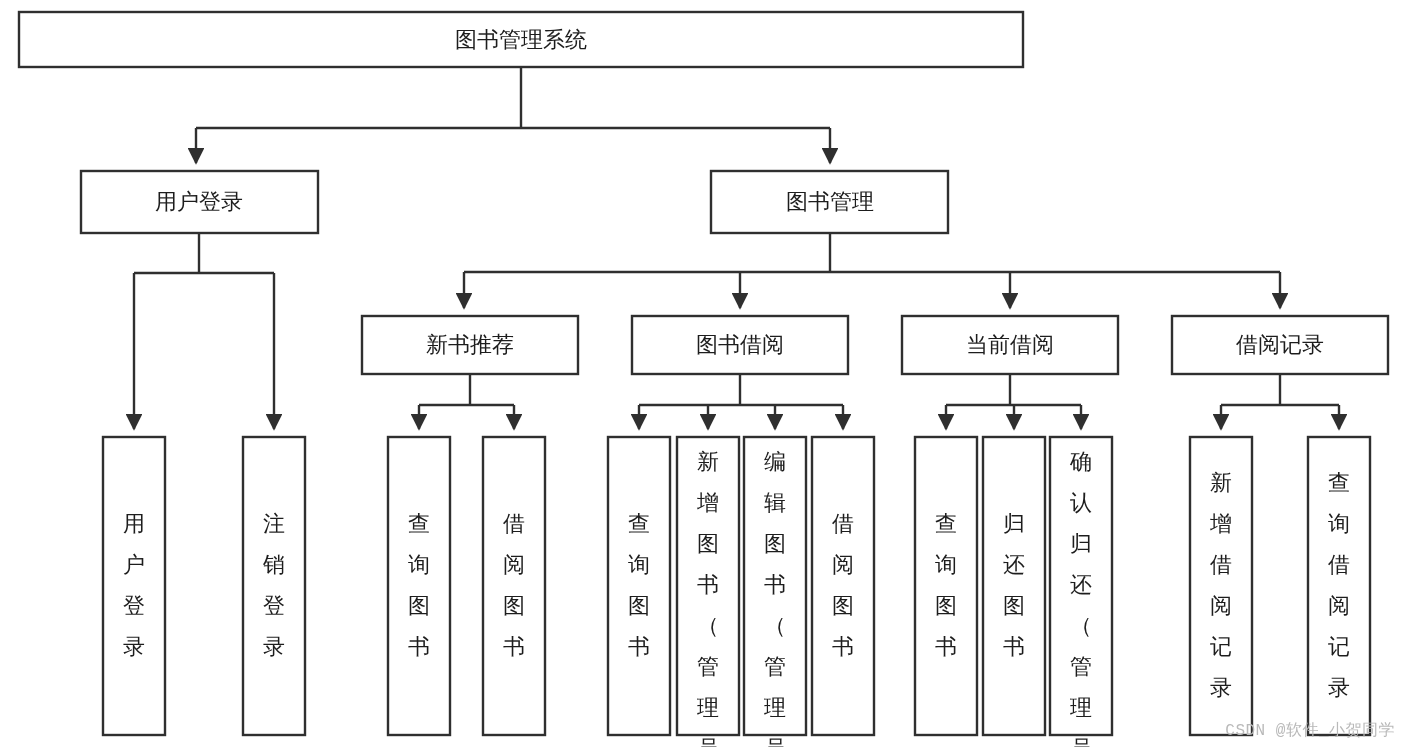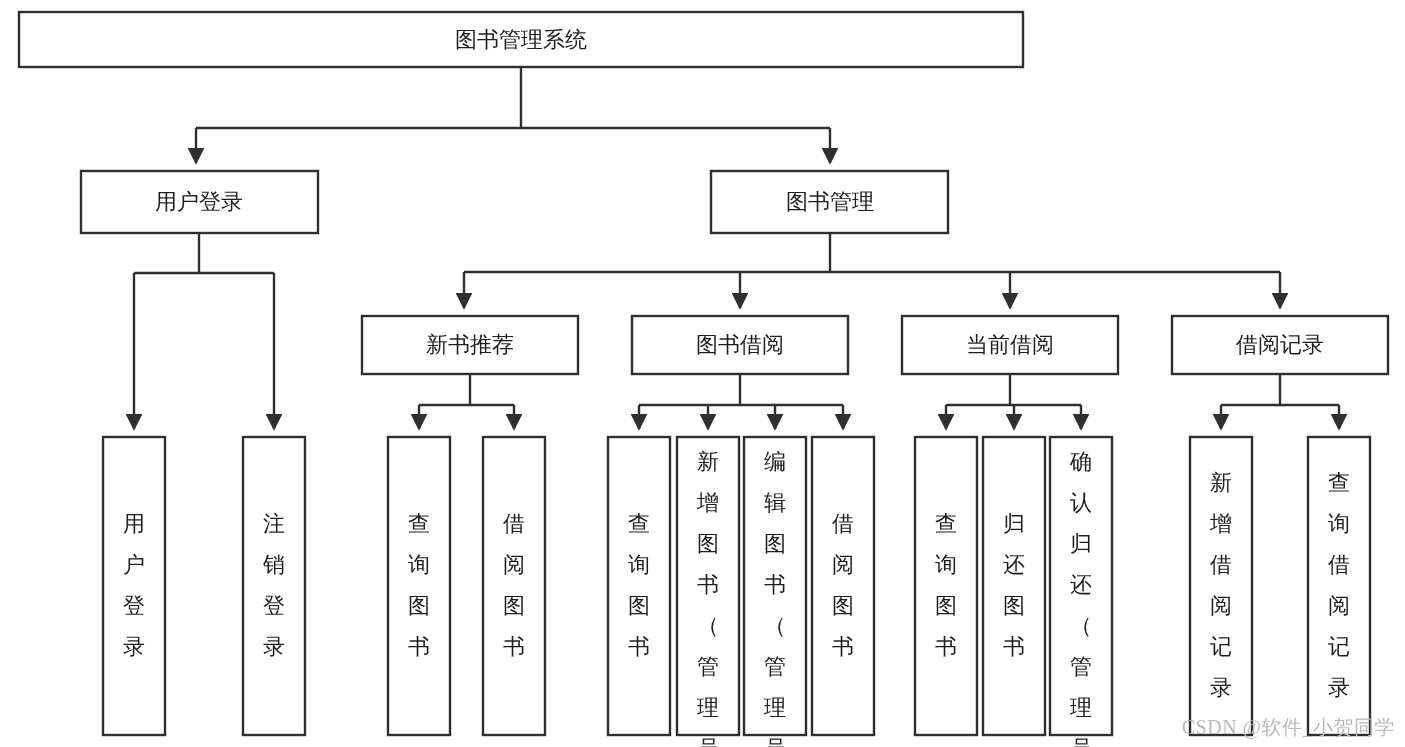--- a/index.html
+++ b/index.html
@@ -51,22 +51,22 @@
     fill: none;
   }
   .arrow-head {
     fill: #2f2f2f;
     stroke: none;
   }
   .watermark {
     position: absolute;
     right: 10px;
     bottom: 6px;
-    font-family: Liberation Serif, serif;
-    font-size: 20px;
+    font-family: Liberation Mono, monospace;
+    font-size: 16px;
     color: #b9b9b9;
     white-space: nowrap;
     letter-spacing: 0.5px;
     user-select: none;
   }
 </style>
 </head>
 <body>
 
 <div id="diagram-root">

